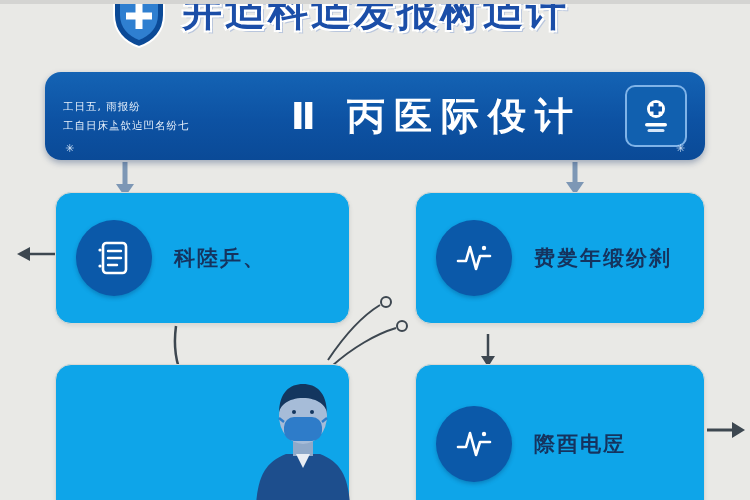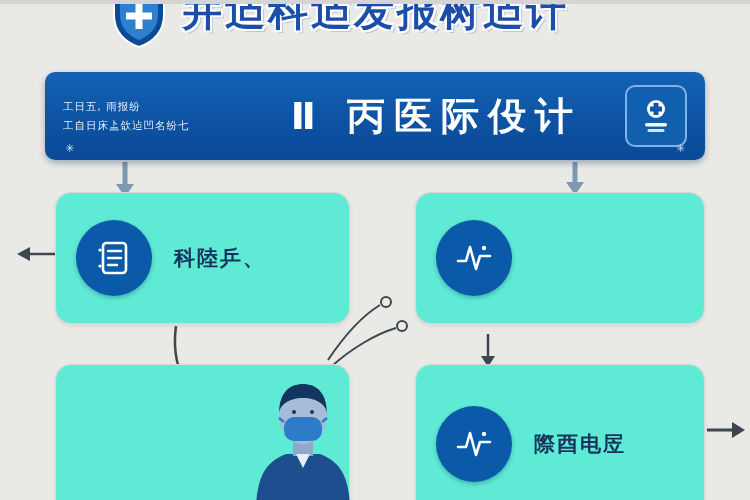--- a/index.html
+++ b/index.html
@@ -10,37 +10,37 @@
   }
   
   .top-title{position:absolute;left:110px;top:-20px;display:flex;align-items:flex-start;gap:14px;}
   .shield{display:block;width:58px;height:64px;}
   .page-title-text{
     margin:0;font-size:40px;font-weight:800;color:#1b4ea8;letter-spacing:3px;white-space:nowrap;
     text-shadow:-2px -2px 0 #ffffff,2px -2px 0 #ffffff,-2px 2px 0 #ffffff,2px 2px 0 #ffffff,3px 3px 0 #b9c6dd;
   }
   
   .banner{
-    position:absolute;left:45px;top:68px;width:660px;height:88px;border-radius:10px;
+    position:absolute;left:45px;top:68px;width:660px;height:88px;border-radius:16px;
     background:linear-gradient(180deg,#1463b4 0%,#0d52a3 55%,#0a4a97 100%);
     box-shadow:0 3px 6px rgba(20,50,100,.35);
     display:flex;align-items:center;padding:0 18px;box-sizing:border-box;color:#fff;
   }
   .banner-small{width:185px;font-size:10.5px;line-height:1.8;color:#e9f2fc;letter-spacing:1px;}
   .banner-title{flex:1;text-align:center;font-size:38px;font-weight:800;letter-spacing:9px;white-space:nowrap;}
   .banner-icon{
     width:58px;height:58px;border:2px solid #7fb3e8;border-radius:10px;background:#1160af;
     display:flex;align-items:center;justify-content:center;flex:0 0 auto;
   }
   .corner{position:absolute;bottom:5px;font-size:11px;color:#cfe2f6;}
   .corner.left{left:20px;}
   .corner.right{right:20px;}
   
   .node{
-    position:absolute;background:#5eead4;border:1px solid #d9d9d4;border-radius:16px;
+    position:absolute;background:#0ea5e9;border:1px solid #d9d9d4;border-radius:16px;
     box-shadow:0 2px 4px rgba(0,0,0,.08);
     display:flex;align-items:center;gap:22px;padding:0 20px;box-sizing:border-box;
   }
   .box-tl{left:55px;top:188px;width:295px;height:132px;}
   .box-tr{left:415px;top:188px;width:290px;height:132px;}
   .box-bl{left:55px;top:360px;width:295px;height:160px;}
   .box-br{left:415px;top:360px;width:290px;height:160px;}
   .circle{
     width:76px;height:76px;border-radius:50%;background:#0b59a9;flex:0 0 auto;
     display:flex;align-items:center;justify-content:center;box-shadow:0 2px 4px rgba(0,40,90,.3);
@@ -128,20 +128,21 @@
   </div>
 
   <div class="node box-tr">
     <div class="circle">
       <svg width="46" height="46" viewBox="0 0 46 46">
         <polyline points="7,26 15,26 19,12 25,34 29,21 39,21" fill="none" stroke="#ffffff" stroke-width="2.6" stroke-linejoin="round" stroke-linecap="round"></polyline>
         <circle cx="33" cy="13" r="2.2" fill="#ffffff"></circle>
       </svg>
     </div>
     <div class="node-text">
+      <div>费夎年缎纷刹</div>
     </div>
   </div>
 
   <div class="node box-bl"></div>
 
   <div class="node box-br">
     <div class="circle">
       <svg width="46" height="46" viewBox="0 0 46 46">
         <polyline points="7,26 15,26 19,12 25,34 29,21 39,21" fill="none" stroke="#ffffff" stroke-width="2.6" stroke-linejoin="round" stroke-linecap="round"></polyline>
         <circle cx="33" cy="13" r="2.2" fill="#ffffff"></circle>

